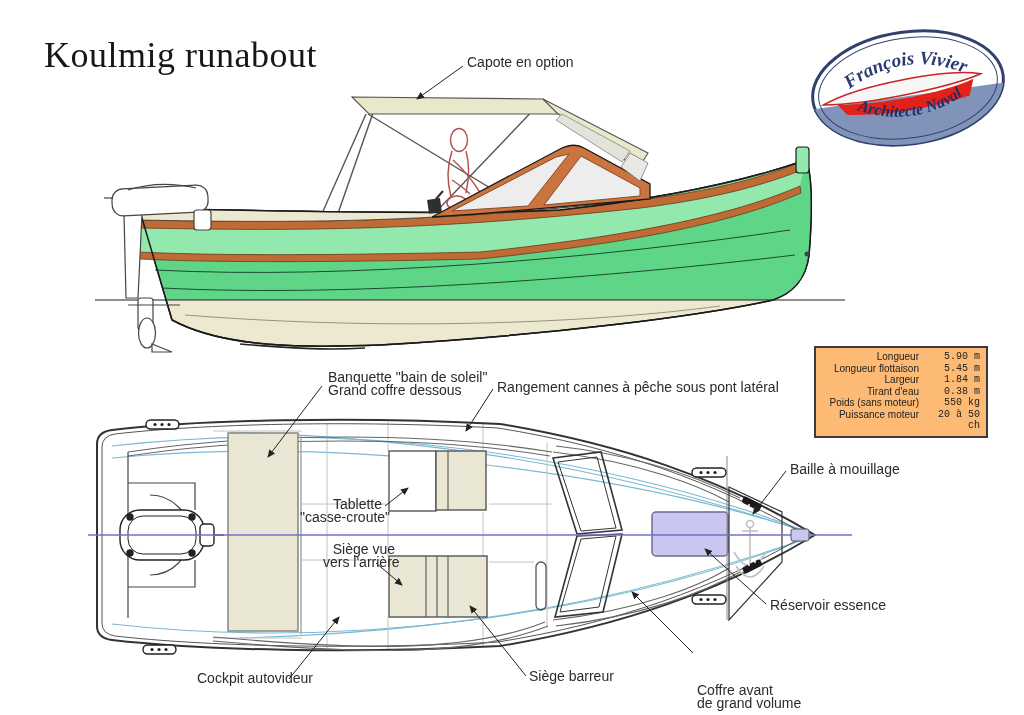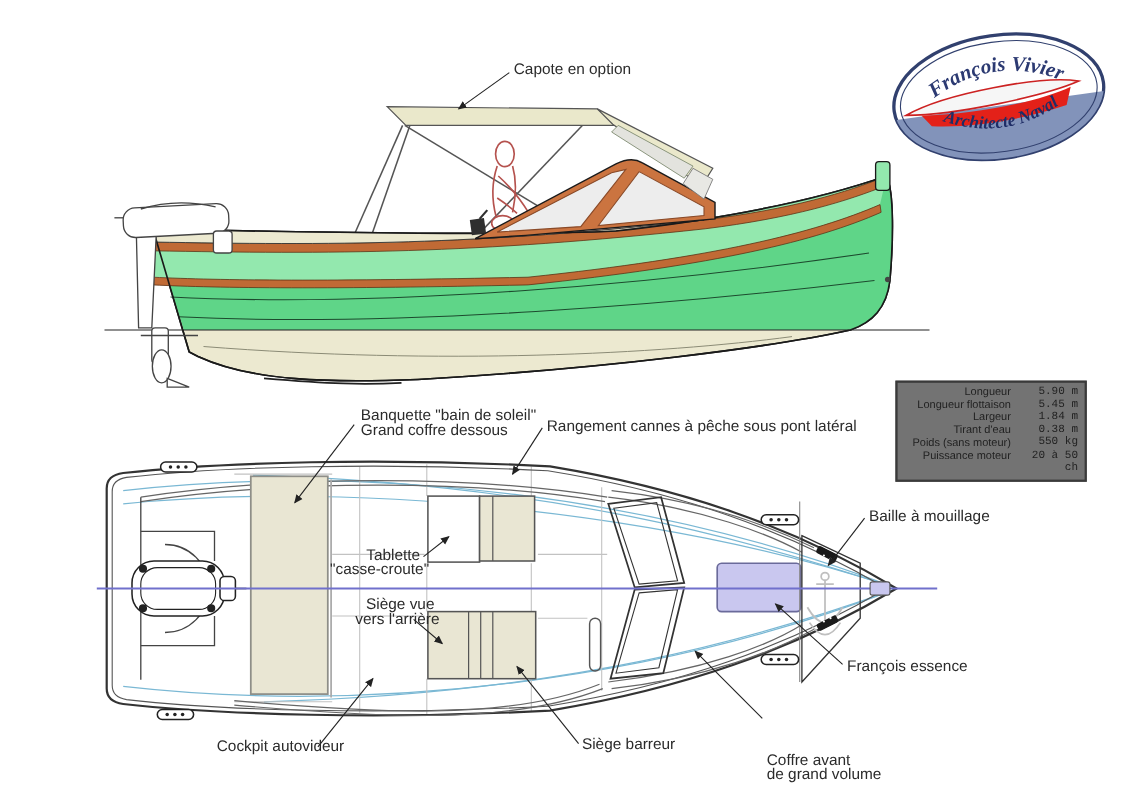--- a/index.html
+++ b/index.html
@@ -4,21 +4,21 @@
 <style>
   html,body{margin:0;padding:0;background:#ffffff;}
   #canvas{position:relative;width:1024px;height:715px;background:#ffffff;overflow:hidden;
           font-family:"Liberation Sans",sans-serif;color:#222;}
   #drawing{position:absolute;left:0;top:0;}
   .lbl{position:absolute;font-size:14px;line-height:13px;color:#2b2b2b;white-space:nowrap;}
   .lbl.right{text-align:right;}
   #page-title{position:absolute;left:44px;top:34px;font-family:"Liberation Serif","DejaVu Serif",serif;
           font-size:36px;font-weight:400;color:#161616;letter-spacing:0.5px;}
   #spec-box{position:absolute;left:814px;top:346px;width:158px;border:2px solid #3a3a3a;
-          background:#737373;padding:3px 6px 4px 6px;font-size:10px;line-height:11.5px;}
+          background:#fdba74;padding:3px 6px 4px 6px;font-size:10px;line-height:11.5px;}
   .spec-row{display:flex;gap:7px;}
   .spec-label{flex:1;text-align:right;}
   .spec-value{width:54px;text-align:right;font-family:Liberation Mono, monospace;}
 </style>
 </head>
 <body>
 
 <div id="canvas">
 
   <svg id="drawing" width="1024" height="715" viewBox="0 0 1024 715">
@@ -281,20 +281,21 @@
       <ellipse cx="908" cy="88" rx="90" ry="50" fill="none" stroke="#31406e" stroke-width="1"></ellipse>
       <text font-family="Liberation Serif, serif" font-size="19" font-weight="bold" font-style="italic" fill="#2c3a72">
         <textPath href="#logoTopArc" startOffset="50%" text-anchor="middle">François Vivier</textPath>
       </text>
       <text font-family="Liberation Serif, serif" font-size="16" font-weight="bold" font-style="italic" fill="#1f2d66">
         <textPath href="#logoBotArc" startOffset="50%" text-anchor="middle">Architecte Naval</textPath>
       </text>
     </g>
   </svg>
 
+  <div id="page-title">Koulmig runabout</div>
 
   <div class="lbl" style="left:467px;top:56px;">Capote en option</div>
 
   <div class="lbl" style="left:328px;top:371px;">
     <div>Banquette "bain de soleil"</div>
     <div>Grand coffre dessous</div>
   </div>
 
   <div class="lbl" style="left:497px;top:381px;">Rangement cannes à pêche sous pont latéral</div>
 
@@ -303,21 +304,21 @@
   <div class="lbl right" style="left:300px;top:498px;width:82px;">
     <div>Tablette</div>
     <div>"casse-croute"</div>
   </div>
 
   <div class="lbl right" style="left:303px;top:543px;width:72px;margin-left:20px;">
     <div>Siège vue</div>
     <div>vers l'arrière</div>
   </div>
 
-  <div class="lbl" style="left:770px;top:599px;">François essence</div>
+  <div class="lbl" style="left:770px;top:599px;">Réservoir essence</div>
 
   <div class="lbl" style="left:197px;top:672px;">Cockpit autovideur</div>
 
   <div class="lbl" style="left:529px;top:670px;">Siège barreur</div>
 
   <div class="lbl" style="left:697px;top:645px;margin-top:39px;">
     <div>Coffre avant</div>
     <div>de grand volume</div>
   </div>
 

